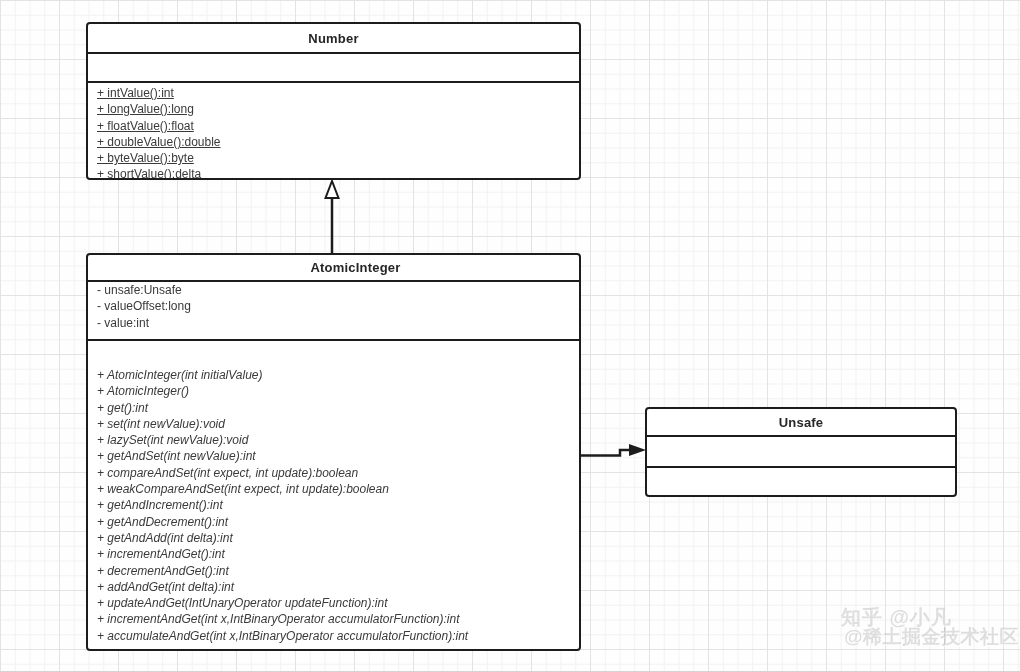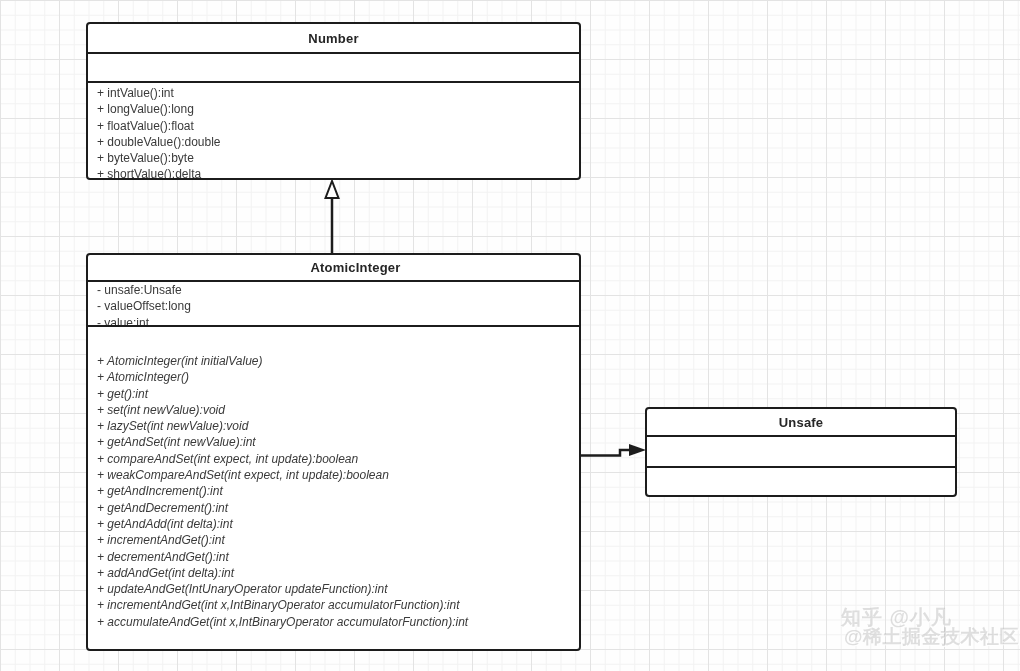--- a/index.html
+++ b/index.html
@@ -53,26 +53,26 @@
     font-size: 12px;
     line-height: 16.3px;
     padding-left: 9px;
     white-space: nowrap;
   }
 
   
   #box-number { left: 86px; top: 22px; width: 495px; height: 158px; }
   #box-number .class-title { height: 30px; }
   #box-number .fields-compartment { height: 29px; }
-  #box-number .methods-compartment { flex: 1 1 auto; padding-top: 2px; }
+  #box-number .methods-compartment { flex: 1 1 auto; padding-top: 2px; text-decoration: underline; }
 
   
   #box-atomicinteger { left: 86px; top: 253px; width: 495px; height: 398px; }
   #box-atomicinteger .class-title { height: 27px; padding-left: 44px; }
-  #box-atomicinteger .fields-compartment { height: 45px; }
+  #box-atomicinteger .fields-compartment { height: 59px; }
   #box-atomicinteger .methods-compartment { flex: 1 1 auto; padding-top: 26px; font-style: italic; }
 
   
   #box-unsafe { left: 645px; top: 407px; width: 312px; height: 90px; }
   #box-unsafe .class-title { height: 28px; }
   #box-unsafe .fields-compartment { height: 31px; }
   #box-unsafe .methods-compartment { flex: 1 1 auto; }
 
   .arrow-layer {
     position: absolute;

